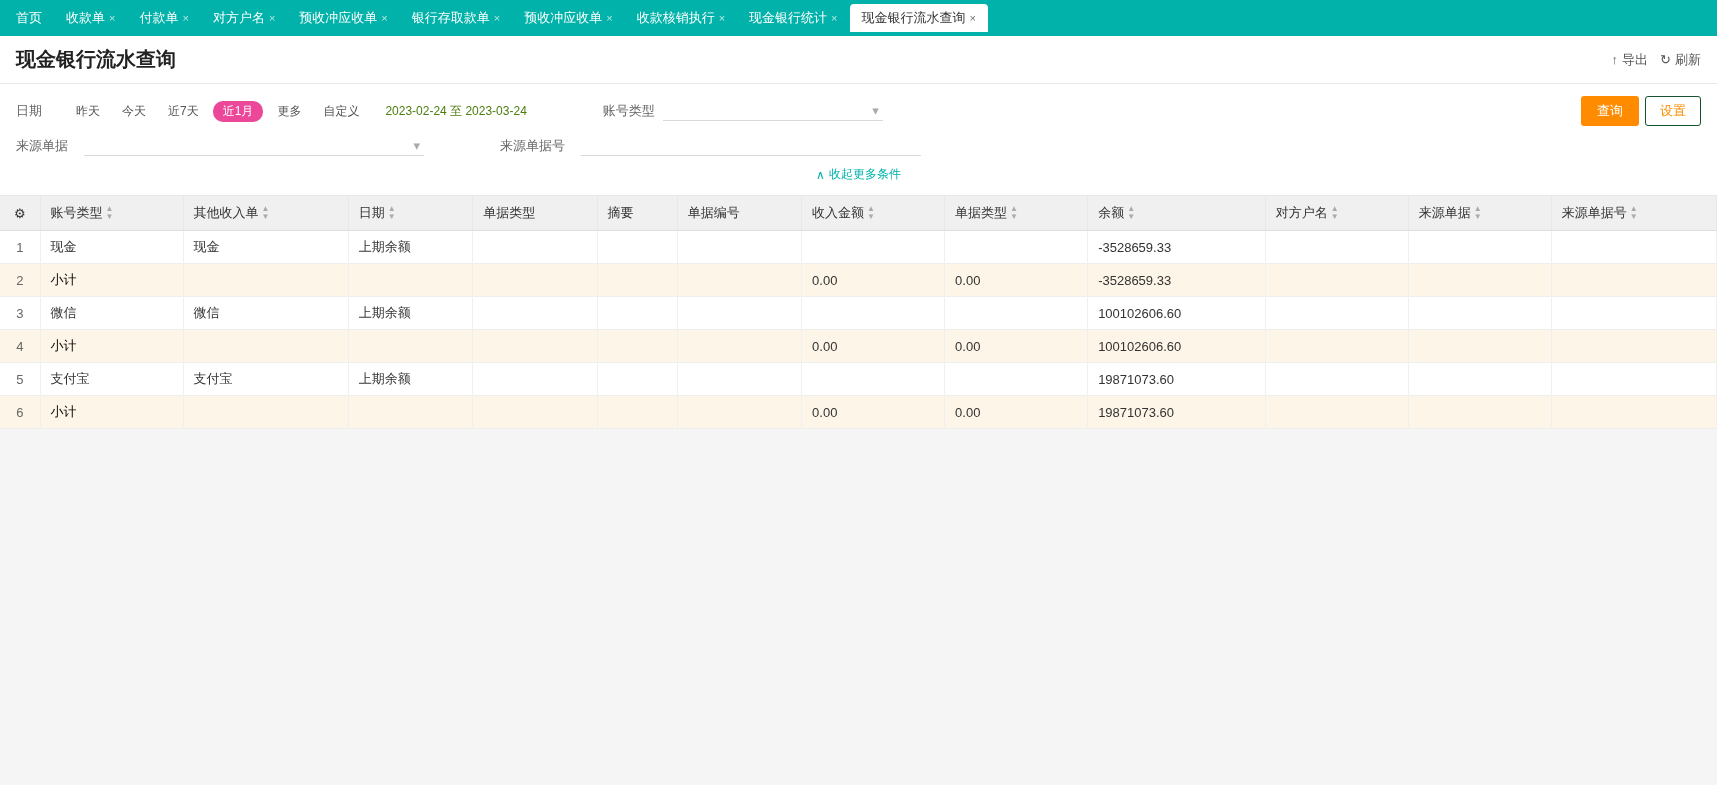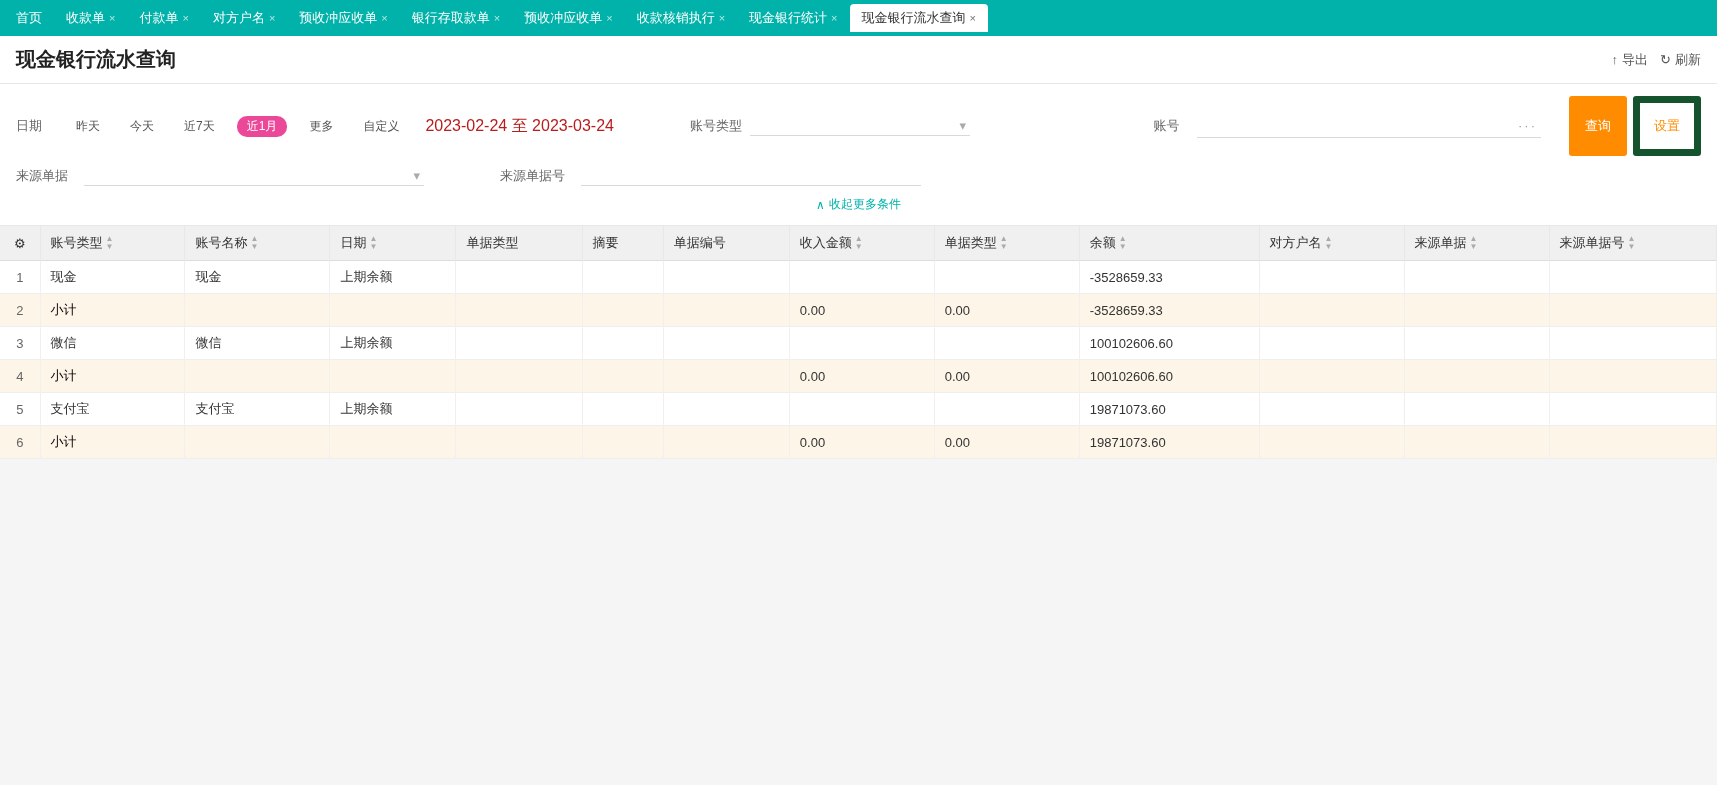--- a/index.html
+++ b/index.html
@@ -75,41 +75,41 @@
     }
     .filter-label {
       color: #666;
       font-size: 13px;
       white-space: nowrap;
       min-width: 36px;
     }
     .date-options {
       display: flex;
       align-items: center;
-      gap: 14px;
+      gap: 6px;
     }
     .date-btn {
       padding: 2px 8px;
       border-radius: 3px;
       cursor: pointer;
       font-size: 12px;
       color: #555;
       background: transparent;
       border: none;
     }
     .date-btn.active {
       background: #ec4899;
       color: #fff;
       border-radius: 10px;
       padding: 2px 10px;
     }
     .date-range {
-      color: #b91c1c;
-      font-size: 16px;
-      margin-left: 4px;
+      color: #4d7c0f;
+      font-size: 12px;
+      margin-left: 12px;
     }
     .filter-select {
       display: flex;
       align-items: center;
       gap: 4px;
       border-bottom: 1px solid #d9d9d9;
       padding: 2px 4px;
       min-width: 180px;
       cursor: pointer;
     }
@@ -132,22 +132,22 @@
       color: #fff;
       border: none;
       padding: 6px 16px;
       border-radius: 3px;
       cursor: pointer;
       font-size: 13px;
     }
     .settings-btn {
       background: #fff;
       color: #ff8c00;
-      border: 7px solid #14532d;
-      padding: 14px 14px;
+      border: 1px solid #14532d;
+      padding: 5px 14px;
       border-radius: 3px;
       cursor: pointer;
       font-size: 13px;
     }
     .collapse-bar {
       display: flex;
       align-items: center;
       justify-content: center;
       color: #00b2a9;
       cursor: pointer;
@@ -285,27 +285,20 @@
     </div>
 
     <div style="display:flex;align-items:center;gap:8px;margin-left:60px;flex:1;">
       <span class="filter-label">账号类型</span>
       <div class="filter-select" style="min-width:220px;">
         <span class="filter-select-label">&nbsp;</span>
         <span style="color:#aaa;">▾</span>
       </div>
     </div>
 
-    <div style="display:flex;align-items:center;gap:8px;margin-left:60px;flex:1;">
-      <span class="filter-label">账号</span>
-      <div style="display:flex;align-items:center;gap:6px;flex:1;border-bottom:1px solid #d9d9d9;padding:2px 4px;">
-        <input class="filter-input" style="border: none; min-width: 160px; flex: 1 1 0%;">
-        <span class="dots-btn">···</span>
-      </div>
-    </div>
 
     <div style="display:flex;flex-direction:row;gap:6px;margin-left:12px;">
       <button class="query-btn">查询</button>
       <button class="settings-btn">设置</button>
     </div>
   </div>
 
   <div class="filter-row">
     <span class="filter-label">来源单据</span>
     <div class="filter-select" style="min-width:340px;">
@@ -334,21 +327,21 @@
           <span class="th-sort">
             <span>账号类型</span>
             <span class="sort-arrows">
                 <span>▲</span>
                 <span>▼</span>
               </span>
           </span>
         </th>
         <th>
           <span class="th-sort">
-            <span>账号名称</span>
+            <span>其他收入单</span>
             <span class="sort-arrows">
                 <span>▲</span>
                 <span>▼</span>
               </span>
           </span>
         </th>
         <th>
           <span class="th-sort">
             <span>日期</span>
             <span class="sort-arrows">

